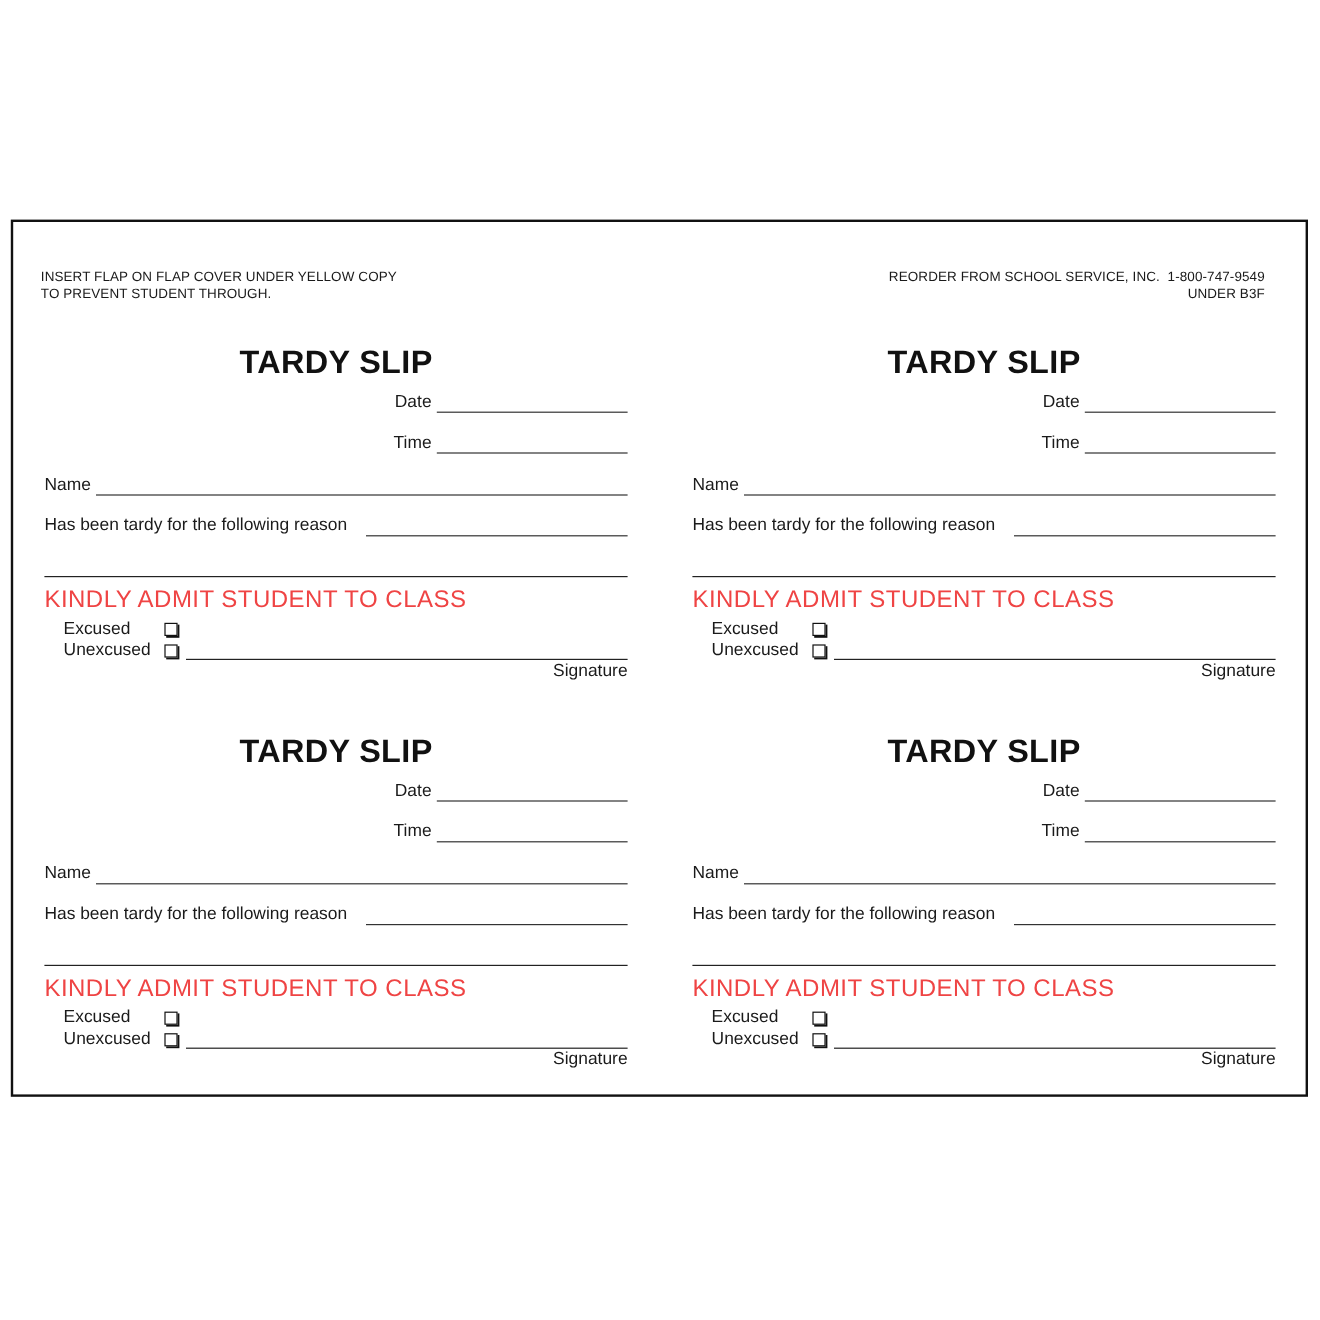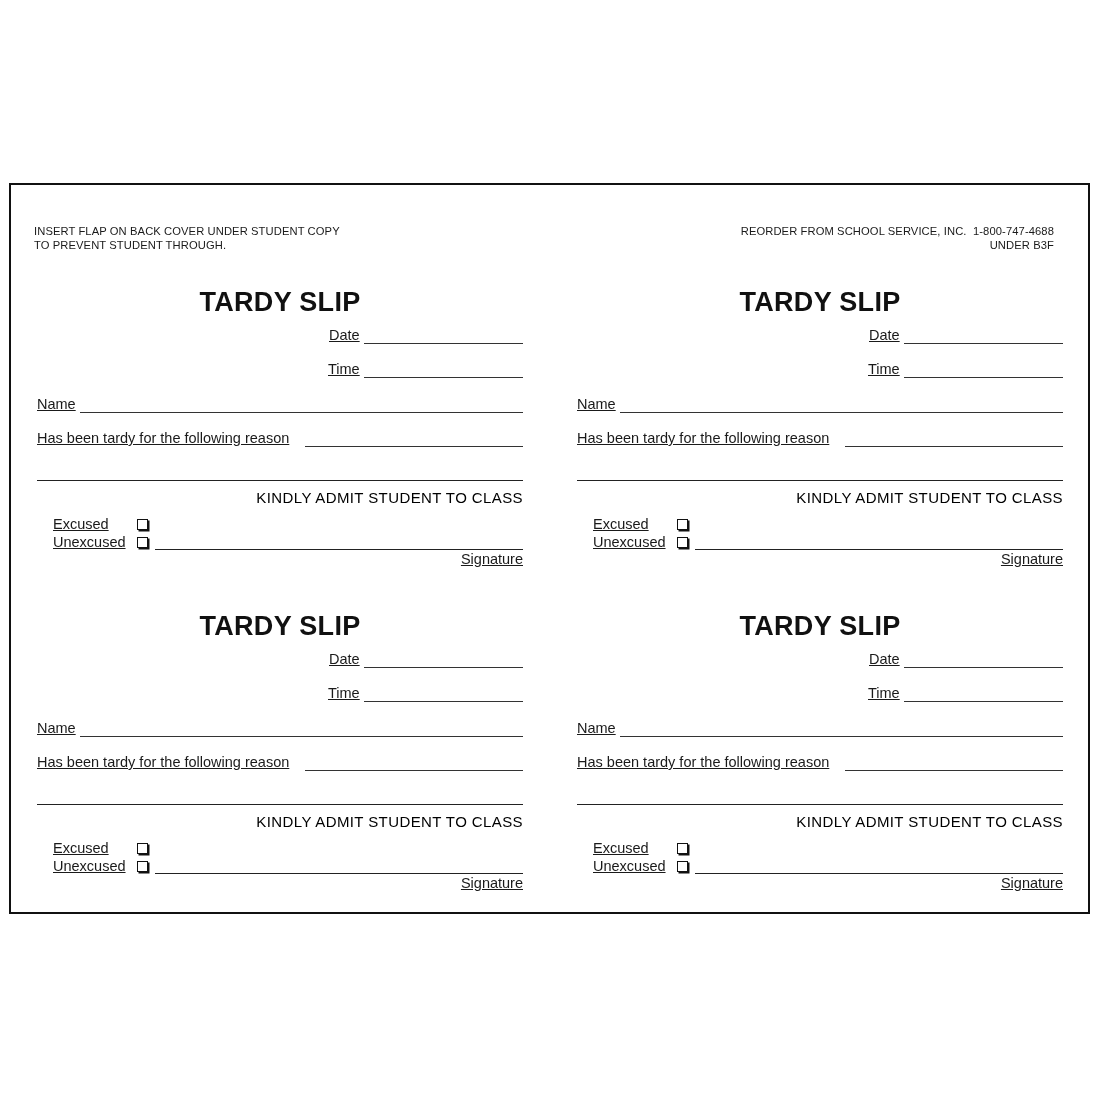--- a/index.html
+++ b/index.html
@@ -8,39 +8,39 @@
     .frame { position: absolute; left: 9px; top: 183px; width: 1077px; height: 727px;
              border: 2px solid #111; box-sizing: content-box; }
     .hdr { position: absolute; font-size: 11.2px; line-height: 14px; letter-spacing: 0.1px; color: #1a1a1a; }
     .hdr-left { left: 34px; top: 224px; text-align: left; }
     .hdr-right { left: 690px; top: 224px; width: 364px; text-align: right; }
     .hdr div { white-space: nowrap; }
 
     .slip { position: absolute; width: 486px; height: 300px; }
     .slip .title { position: absolute; left: 0; width: 486px; top: 287px; text-align: center;
                    font-weight: bold; font-size: 27px; letter-spacing: 0.3px; }
-    .slip .lbl { position: absolute; font-size: 14.5px; white-space: nowrap; color: #1a1a1a; text-decoration: underline; }
+    .slip .lbl { position: absolute; font-size: 14.5px; white-space: nowrap; color: #1a1a1a; }
     .slip .line { position: absolute; height: 0; border-top: 1px solid #333; }
     .slip .rule { position: absolute; height: 0; border-top: 1.3px solid #222; }
-    .slip .kindly { position: absolute; left: 0; width: 486px; text-align: right; font-size: 15px;
-                    letter-spacing: 0.4px; color: #000000; }
+    .slip .kindly { position: absolute; left: 0; width: 486px; text-align: left; font-size: 20px;
+                    letter-spacing: 0.4px; color: #ef4444; }
     .slip .cb { position: absolute; width: 9px; height: 9px; border: 1px solid #111;
                 box-shadow: 1.5px 1.5px 0 #111; background: #fff; }
   </style>
 </head>
 <body>
 
 <div class="frame"></div>
 
 <div class="hdr hdr-left">
-  <div>INSERT FLAP ON BACK COVER UNDER STUDENT COPY</div>
+  <div>INSERT FLAP ON FLAP COVER UNDER YELLOW COPY</div>
   <div>TO PREVENT STUDENT THROUGH.</div>
 </div>
 <div class="hdr hdr-right">
-  <div style="white-space:pre;">REORDER FROM SCHOOL SERVICE, INC.  1-800-747-4688</div>
+  <div style="white-space:pre;">REORDER FROM SCHOOL SERVICE, INC.  1-800-747-9549</div>
   <div>UNDER B3F</div>
 </div>
 
 <div id="slips">
   <div class="slip" style="left: 37px; top: 0px;">
     <div class="title">TARDY SLIP</div>
 
     <div class="lbl" style="left:292px;top:327px;">Date</div>
     <div class="line" style="left:327px;top:343px;width:159px;"></div>
 

